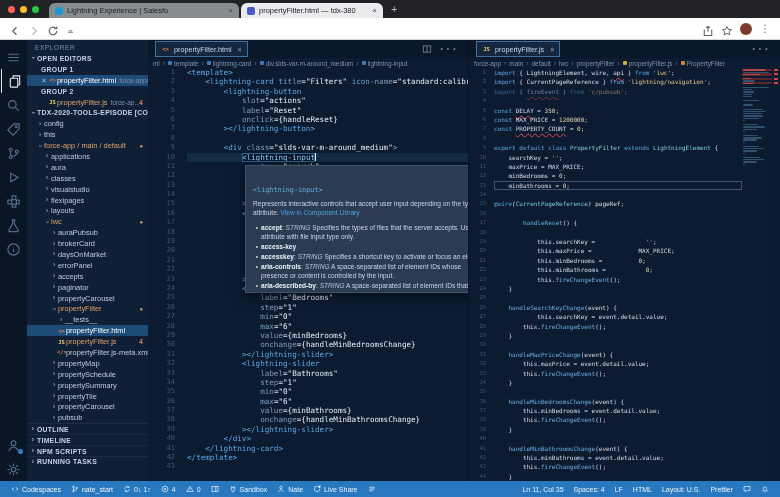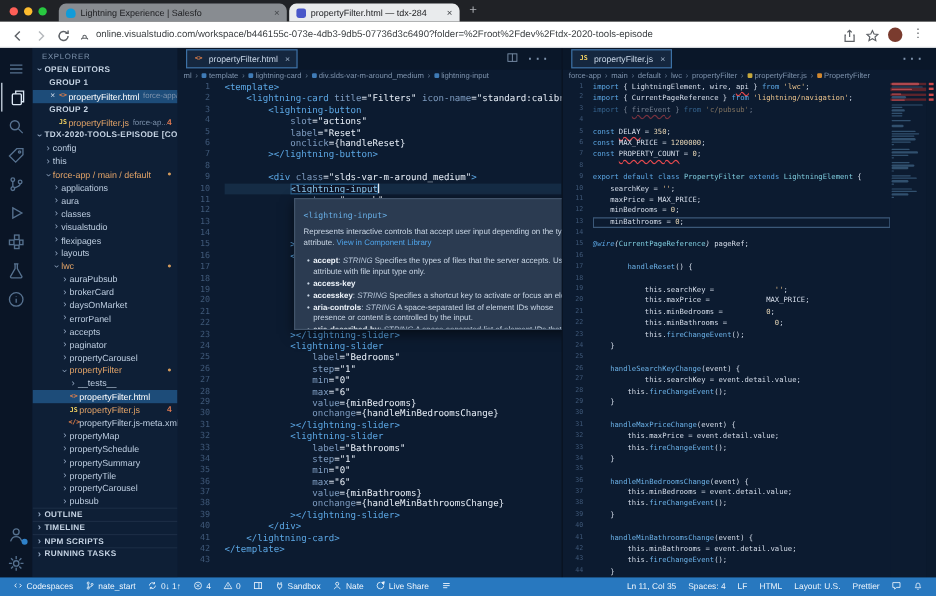--- a/index.html
+++ b/index.html
@@ -88,21 +88,21 @@
 
   .minimap{flex:none;width:30px;background:#0c1b30;padding-top:1px}
   .mrow{height:2.2px;display:flex;align-items:center}
   .mbar{height:1.3px;background:#31506e;border-radius:1px}
   .mrow.err{background:#5c242c}
   .mrow.err .mbar{background:#b0484e}
   .ruler{flex:none;width:8px;background:#0b1a2e;position:relative}
   .rmark{position:absolute;left:2px;width:4px;height:2px;background:#d14a4a}
 
   
-  .tooltip{position:absolute;left:97px;top:97px;width:252px;height:110px;background:#2b3b51;border:1px solid #42546b;box-shadow:0 3px 10px rgba(0,0,0,.55);padding:10px 7px;font-size:6.6px;line-height:9px;color:#c9d6e5;overflow:hidden;z-index:5}
+  .tooltip{position:absolute;left:97px;top:97px;width:252px;height:128px;background:#2b3b51;border:1px solid #42546b;box-shadow:0 3px 10px rgba(0,0,0,.55);padding:20px 7px;font-size:6.6px;line-height:9px;color:#c9d6e5;overflow:hidden;z-index:5}
   .tt-code{font-family:"DejaVu Sans Mono",monospace;color:#69b0e8;font-size:6.8px;margin-bottom:4px}
   .tt-desc{margin-bottom:6px}
   .tt-link{color:#4fa3e8}
   .tt-section{font-weight:bold;color:#edf3fa;font-size:7.2px;margin-bottom:5px}
   .tt-li{display:flex;margin-bottom:1px}
   .tt-li .bu{width:8px;flex:none;text-align:center}
   .tt-li b{color:#edf3fa}
   .tt-li i{color:#b5c4d6}
 
   
@@ -123,21 +123,21 @@
       <span class="light" style="background:#28c840"></span>
     </div>
     <div id="btabs" style="display:flex;align-items:flex-end;gap:2px">
         <div class="btab inactive">
           <span class="fav" style="background: rgb(17, 155, 216); border-radius: 50% 50% 40% 40%;"></span>
           <span>Lightning Experience | Salesfo</span>
           <span class="bx">×</span>
         </div>
         <div class="btab active">
           <span class="fav" style="background: rgb(73, 87, 201); border-radius: 2px;"></span>
-          <span>propertyFilter.html — tdx-284</span>
+          <span>propertyFilter.html — tdx-380</span>
           <span class="bx">×</span>
         </div>
       </div>
     <div class="newtab">+</div>
   </div>
 
   <div class="toolbar">
     <span class="navic"><svg viewBox="0 0 16 16" fill="none" stroke="currentColor" stroke-width="1.6">
           <path d="M10 3L5 8l5 5"></path>
         </svg></span>
@@ -145,21 +145,20 @@
           <path d="M6 3l5 5-5 5"></path>
         </svg></span>
     <span class="navic"><svg viewBox="0 0 16 16" fill="none" stroke="currentColor" stroke-width="1.6">
           <path d="M13 8a5 5 0 1 1-1.4-3.5M13 2v3h-3"></path>
         </svg></span>
     <div class="urlwrap">
       <span class="lockic"><svg viewBox="0 0 16 16" fill="none" stroke="currentColor" stroke-width="1.6">
             <rect x="3.5" y="7" width="9" height="6.5" rx="1"></rect>
             <path d="M5.5 7V5a2.5 2.5 0 0 1 5 0v2"></path>
           </svg></span>
-      <span class="url">online.visualstudio.com/workspace/b446155c-073e-4db3-9db5-07736d3c6490?folder=%2Froot%2Fdev%2Ftdx-2020-tools-episode</span>
     </div>
     <span class="navic"><svg viewBox="0 0 16 16" fill="none" stroke="currentColor" stroke-width="1.4">
           <path d="M8 9V2M5.5 4L8 1.8 10.5 4"></path>
           <path d="M4 7H3v7h10V7h-1"></path>
         </svg></span>
     <span class="navic"><svg viewBox="0 0 16 16" fill="none" stroke="currentColor" stroke-width="1.3">
           <path d="M8 2l1.8 3.8 4.2.5-3.1 2.8.9 4.1L8 11.1 4.2 13.2l.9-4.1L2 6.3l4.2-.5z"></path>
         </svg></span>
     <span class="avatar"></span>
     <span class="navic" style="text-align:center;font-size:10px;line-height:12px">⋮</span>

